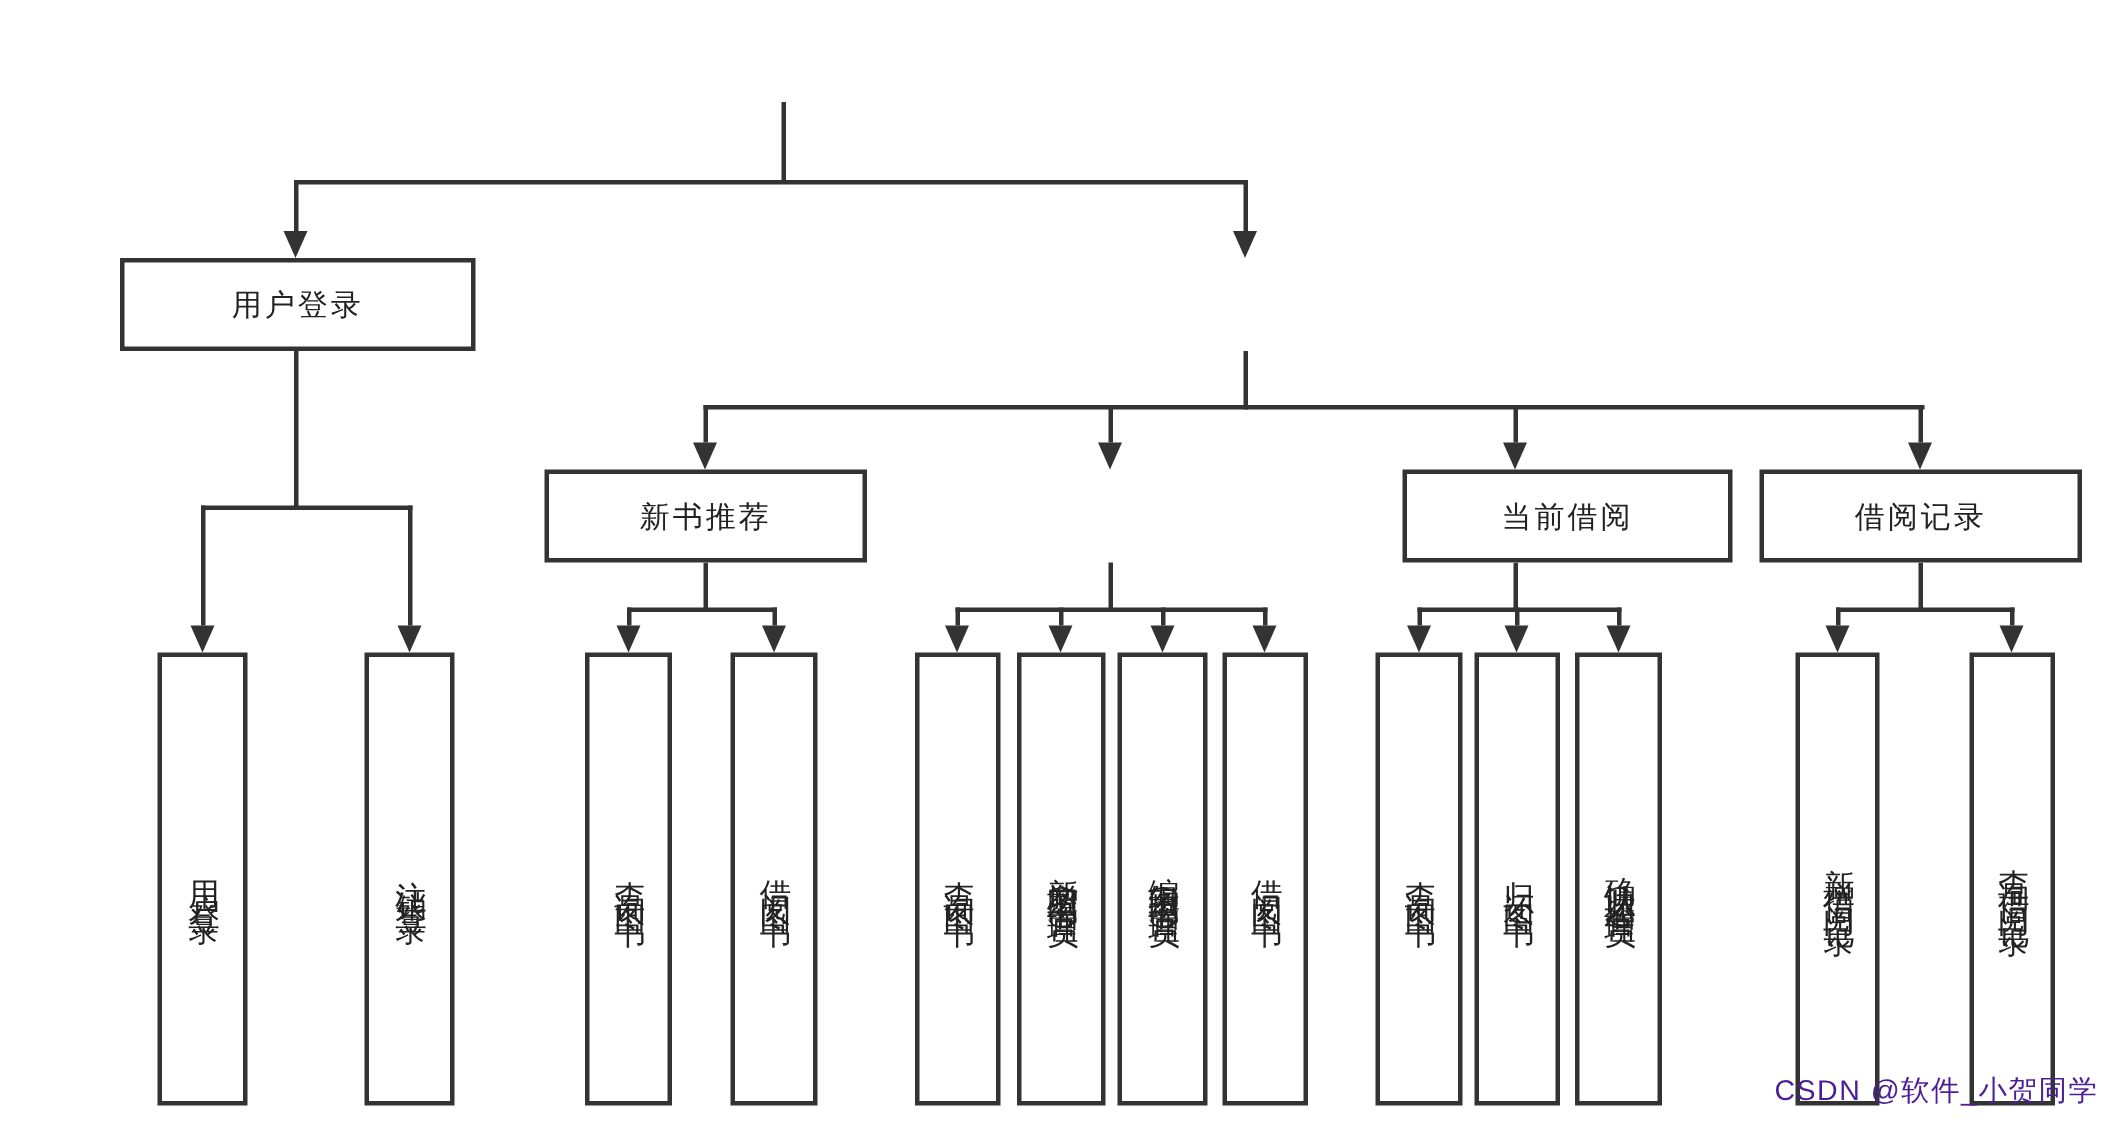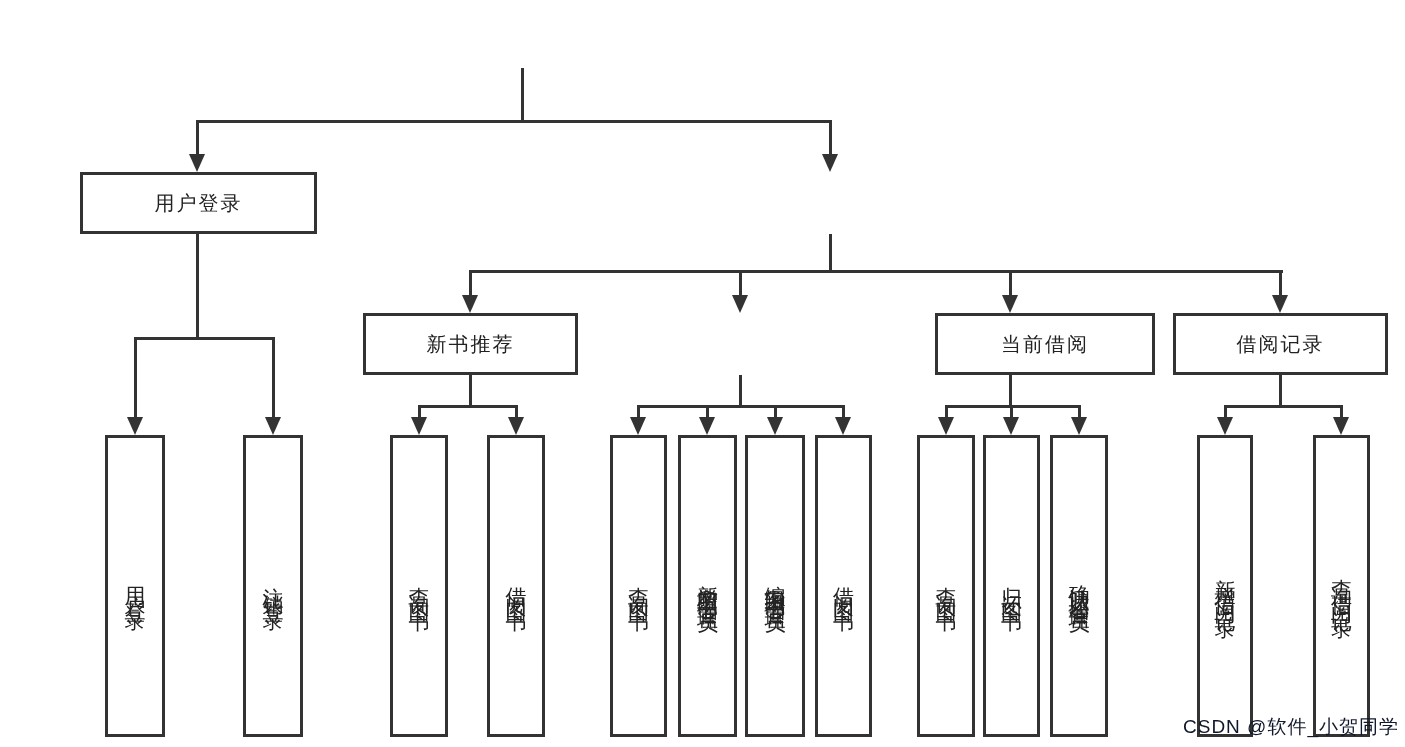--- a/index.html
+++ b/index.html
@@ -20,21 +20,21 @@
   }
   .vbox.tight{letter-spacing:4px;}
   .line{position:absolute;background:#333;z-index:1;}
   .arrow{
     position:absolute;width:0;height:0;z-index:1;
     border-left:8px solid transparent;border-right:8px solid transparent;
     border-top:18px solid #333;
   }
   .watermark{
     position:absolute;left:1183px;top:714px;z-index:5;
-    color:#0f172a;font-size:19px;white-space:nowrap;letter-spacing:1px;
+    color:#4c1d95;font-size:19px;white-space:nowrap;letter-spacing:1px;
   }
 </style>
 </head>
 <body>
 
 <div id="canvas">
 
 
   <div class="line" style="left:521px;top:68px;width:3px;height:52px;"></div>
   <div class="line" style="left:196px;top:120px;width:636px;height:3px;"></div>

